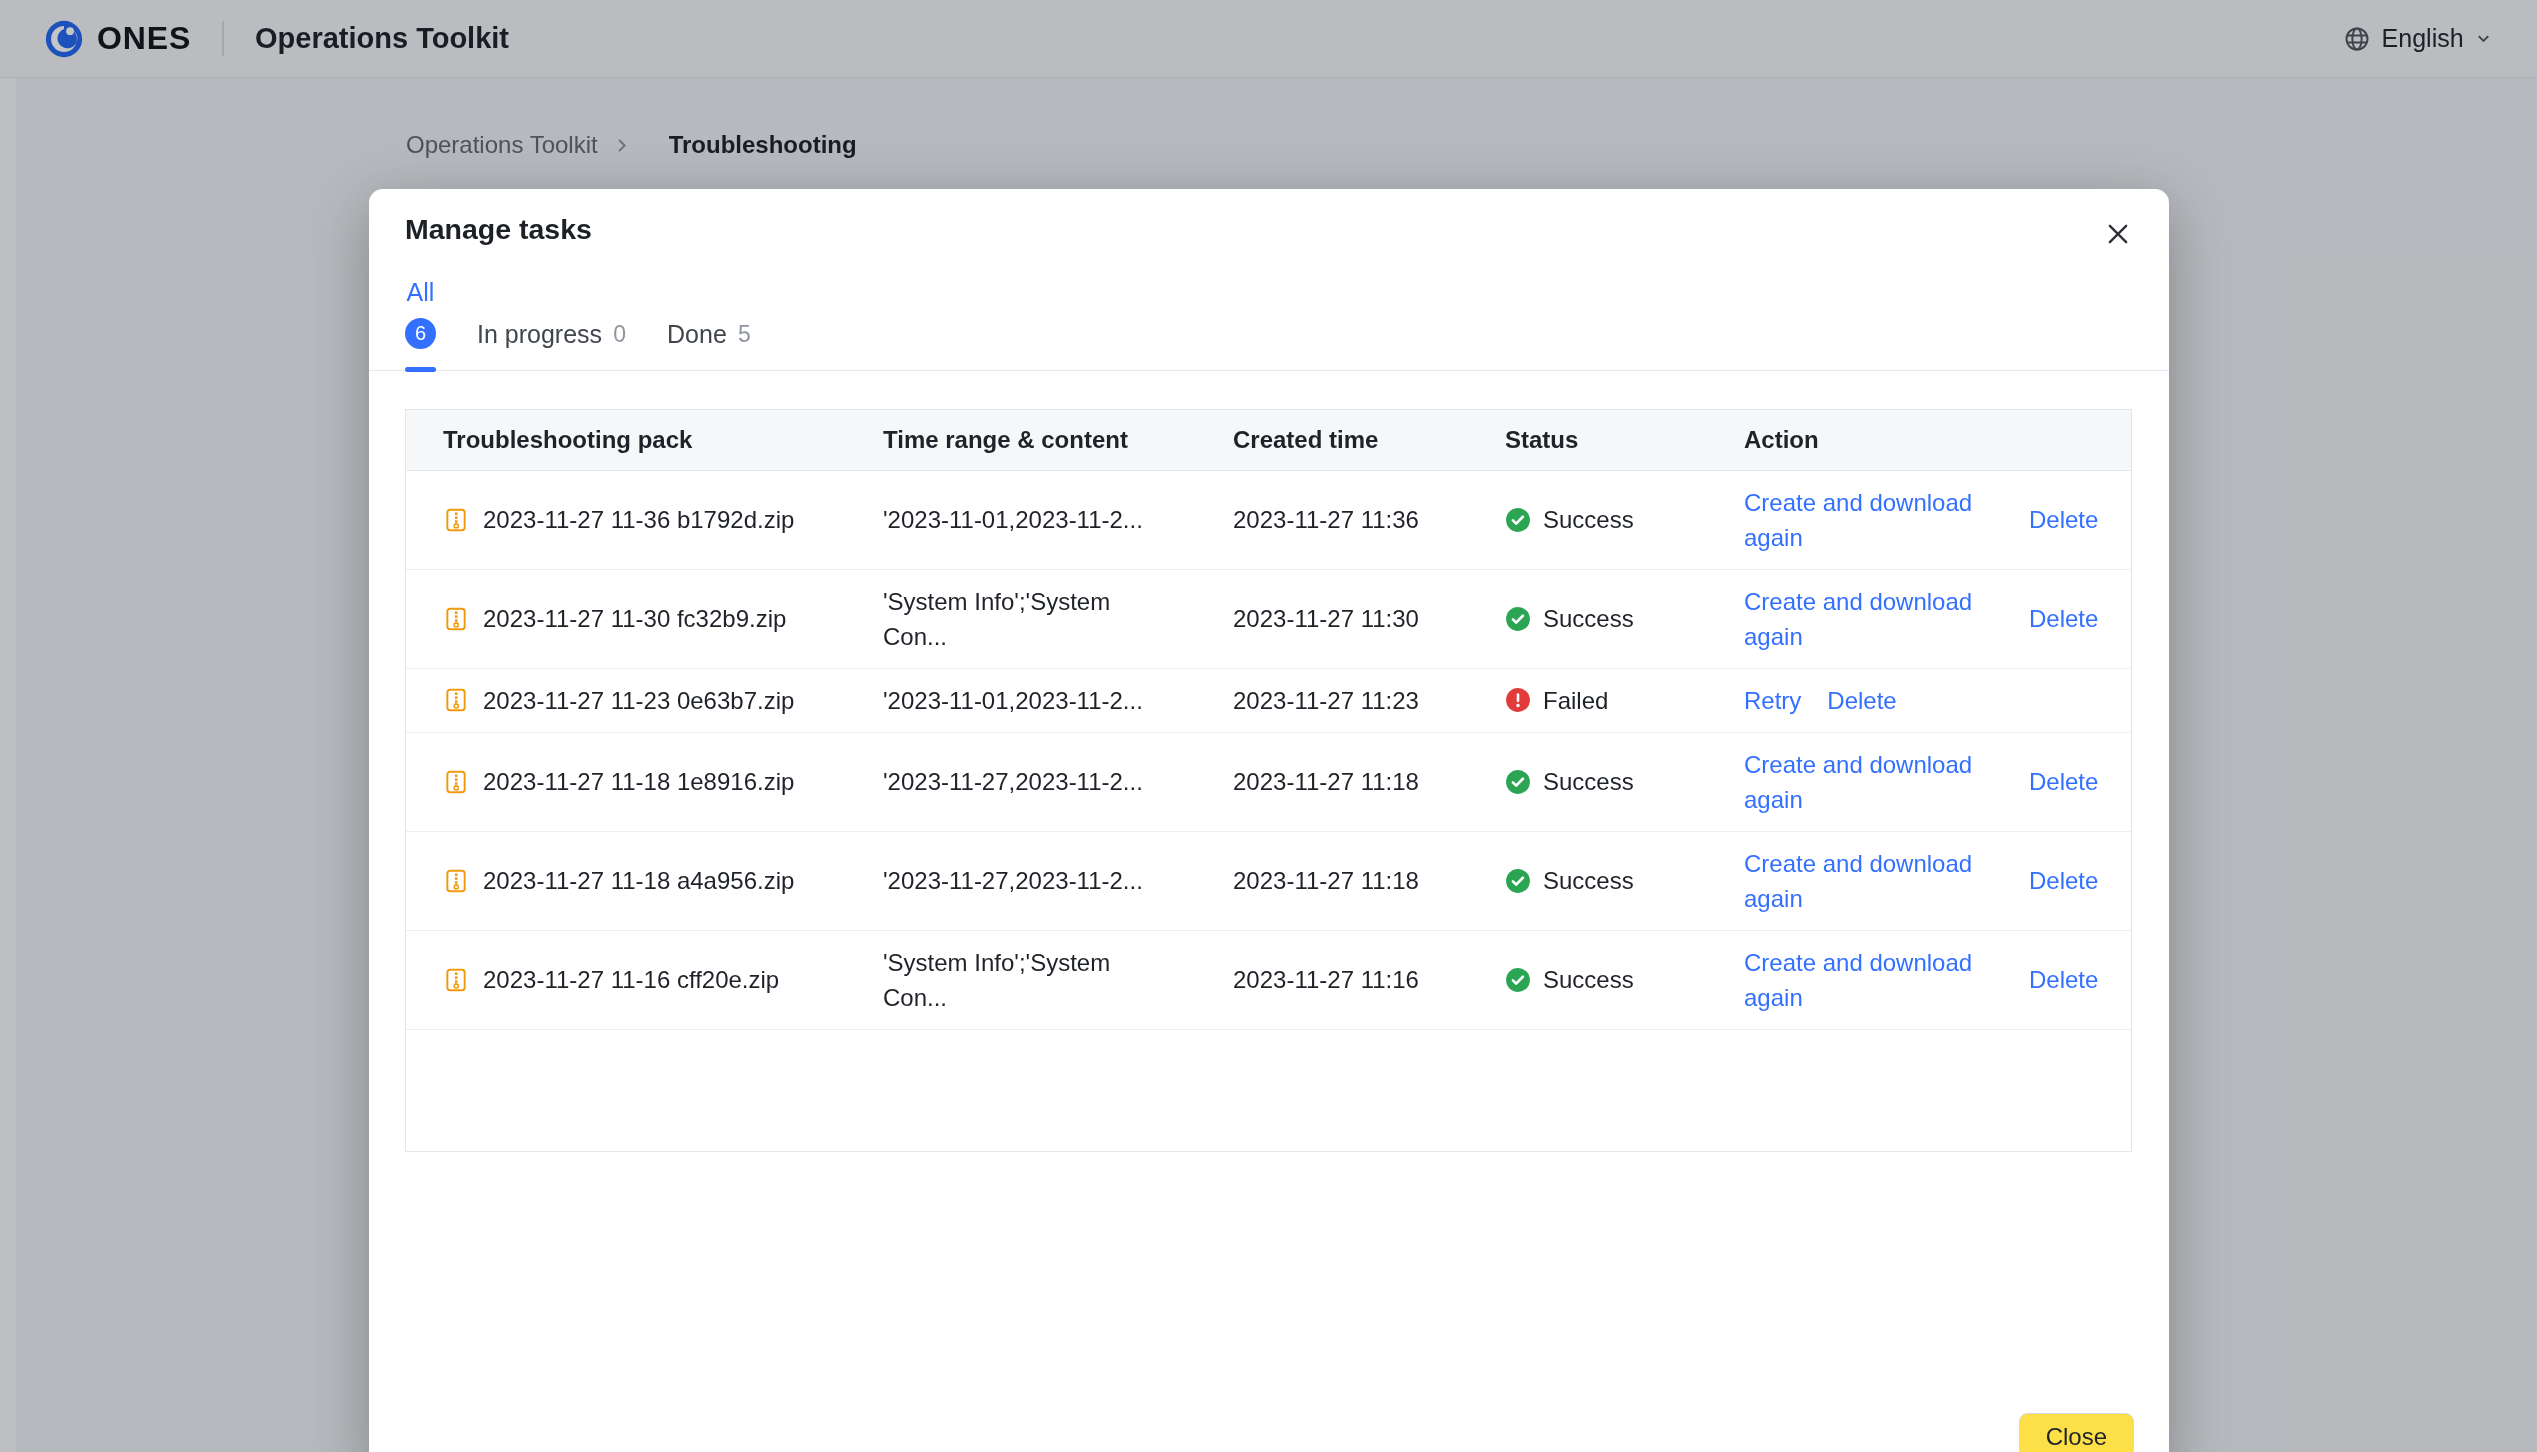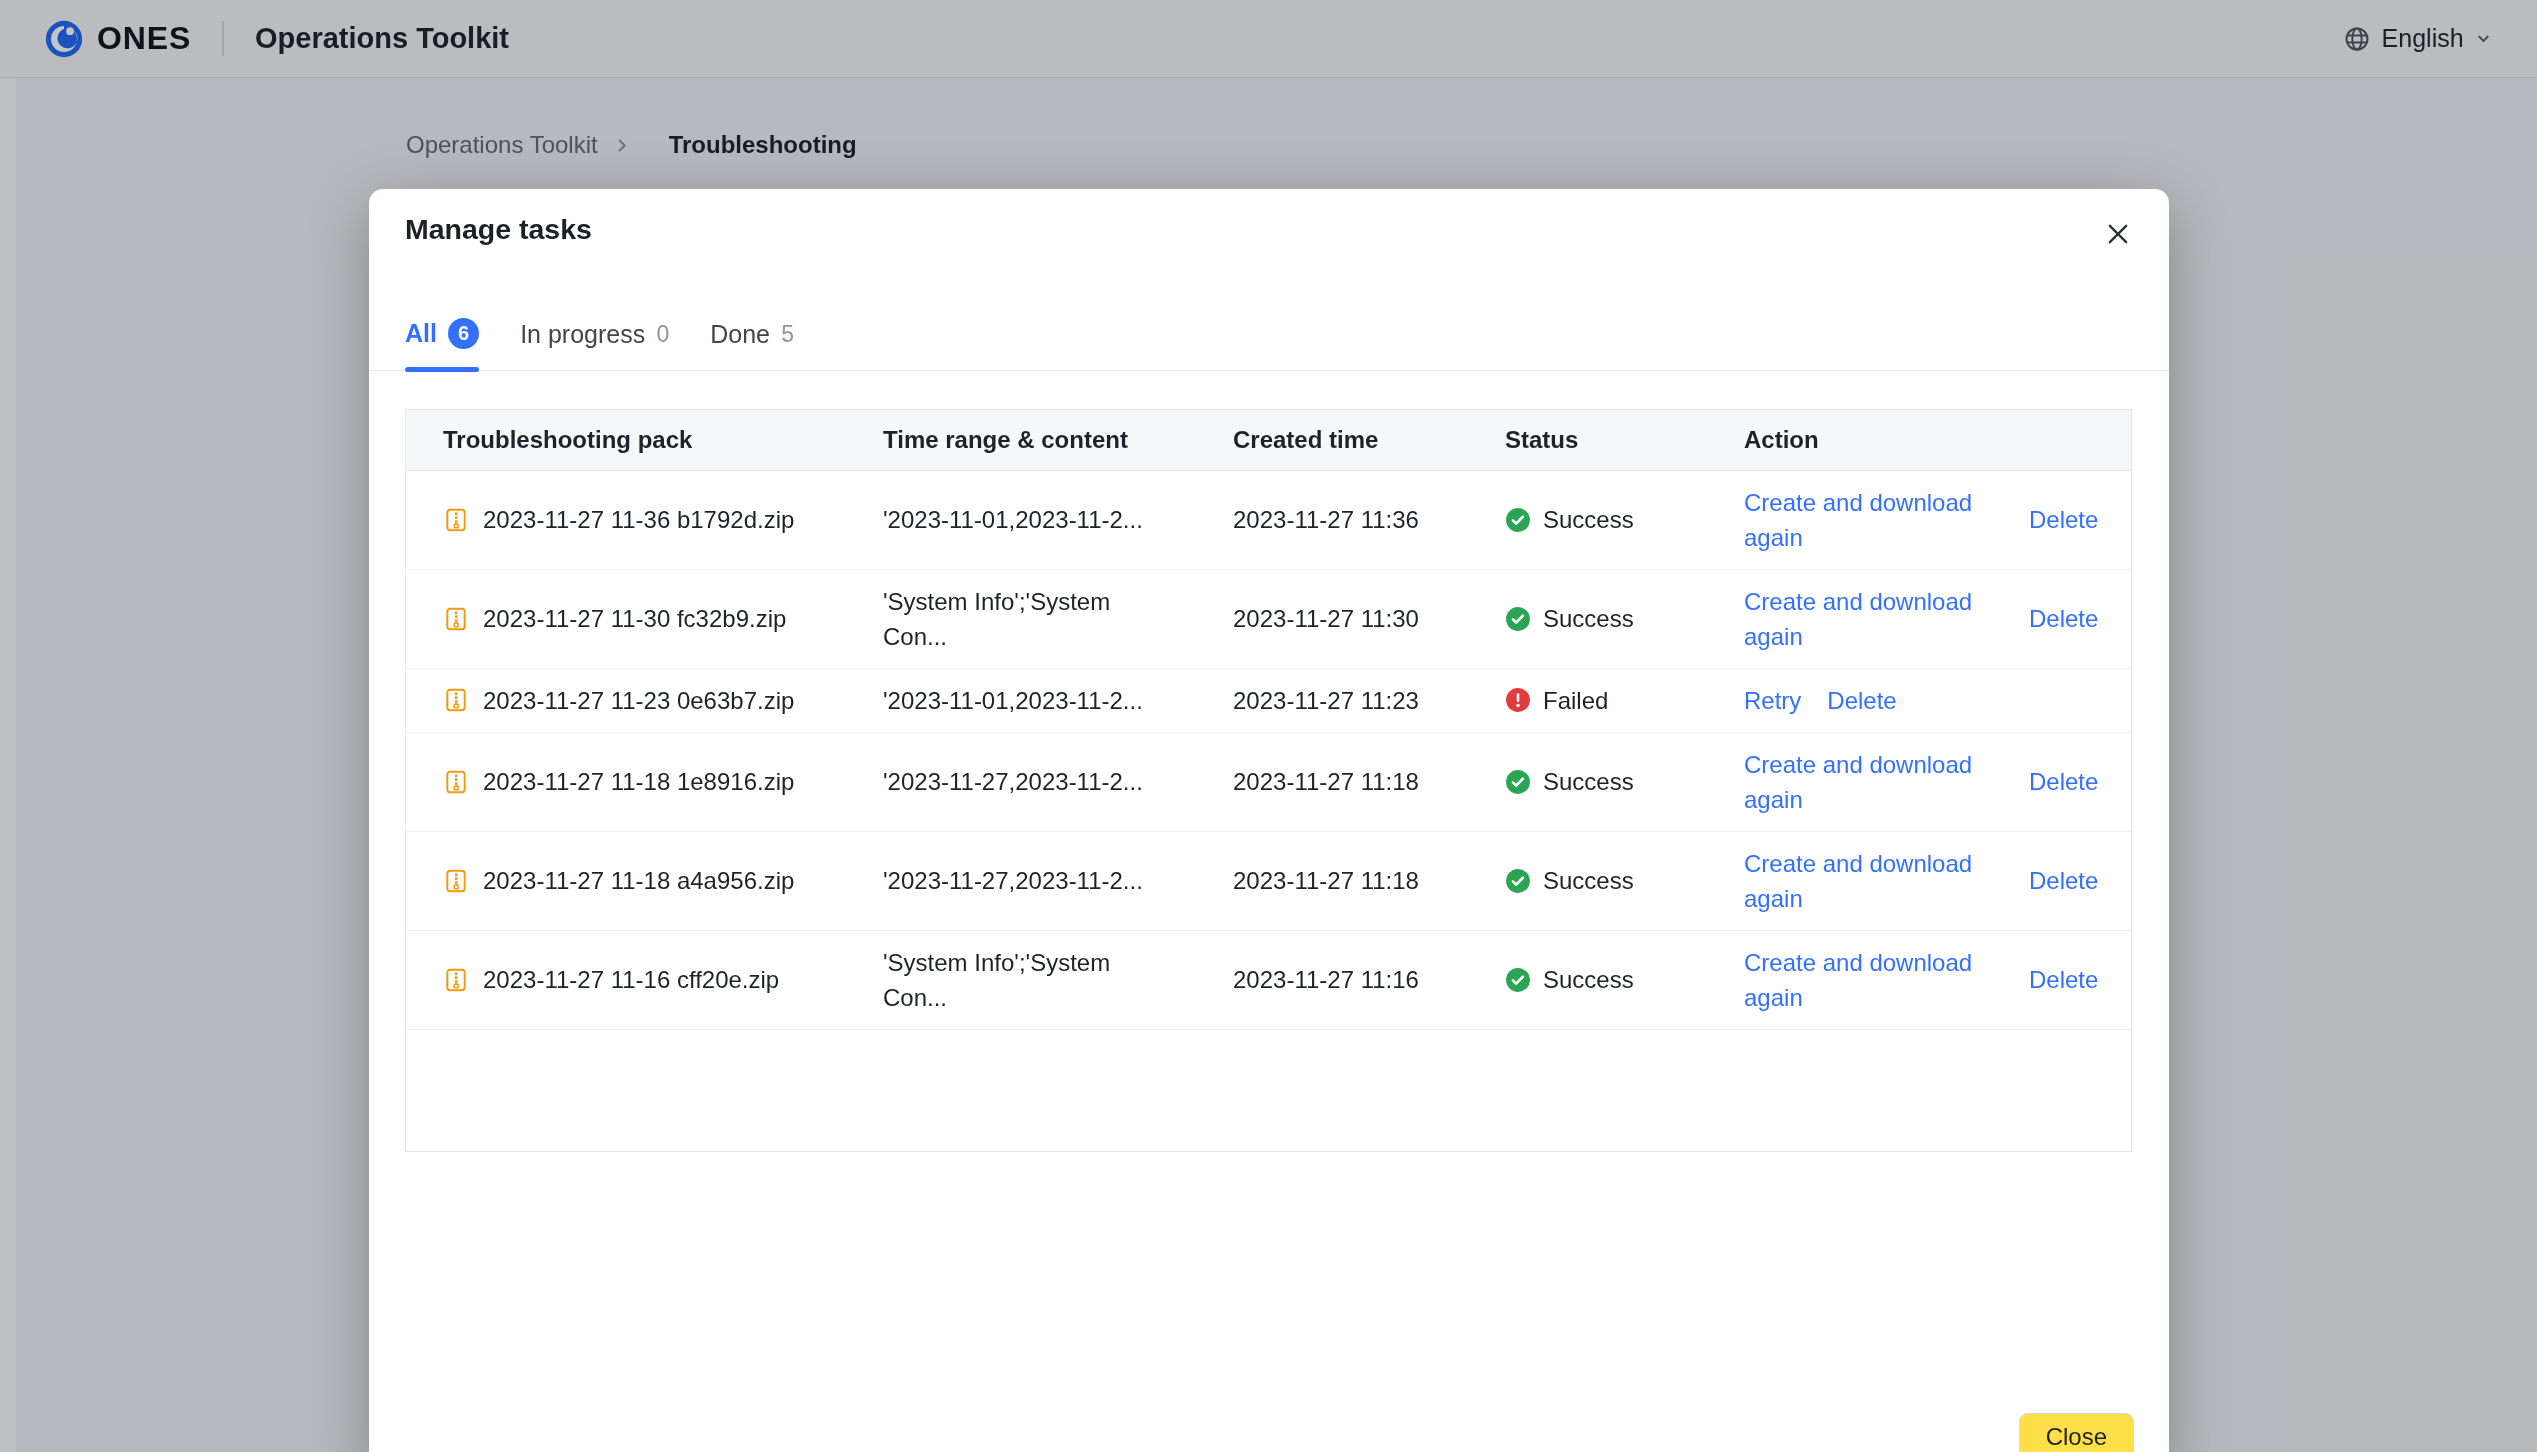--- a/index.html
+++ b/index.html
@@ -67,21 +67,21 @@
   }
   .modal-title { position:absolute; left:36px; top:24px; font-size:28.5px; font-weight:600; color:#1d2126; }
   .modal-close { position:absolute; right:35px; top:28px; width:33px; height:33px; cursor:pointer; }
 
   .tabs {
     position:absolute; left:0; right:0; top:104px; height:78px;
     border-bottom:1.7px solid #e7e9ec;
     display:flex; align-items:flex-end; gap:41px; padding:0 36px;
   }
   .tab { position:relative; display:flex; align-items:center; gap:11.2px; padding-bottom:21px; font-size:25px; color:#41464c; cursor:pointer; }
-  .tab.active { color:#3370ff; font-weight:700; }
+  .tab.active { color:#3370ff; font-weight:400;flex-direction:column; }
   .tab.active::after { content:''; position:absolute; left:0; right:0; bottom:-1.7px; height:4.3px; background:#3370ff; border-radius:2.6px; }
   .tab-badge {
     min-width:31px; height:31px; border-radius:15.5px; background:#3370ff; color:#fff;
     font-size:20px; display:inline-flex; align-items:center; justify-content:center; padding:0 5.2px;
   }
   .tab-count { color:#8f959e; font-size:23px; }
 
   .task-table-wrap {
     position:absolute; left:36px; top:220px; width:1727px; height:743px;
     border:0.9px solid #e4e6e9; overflow:hidden;

